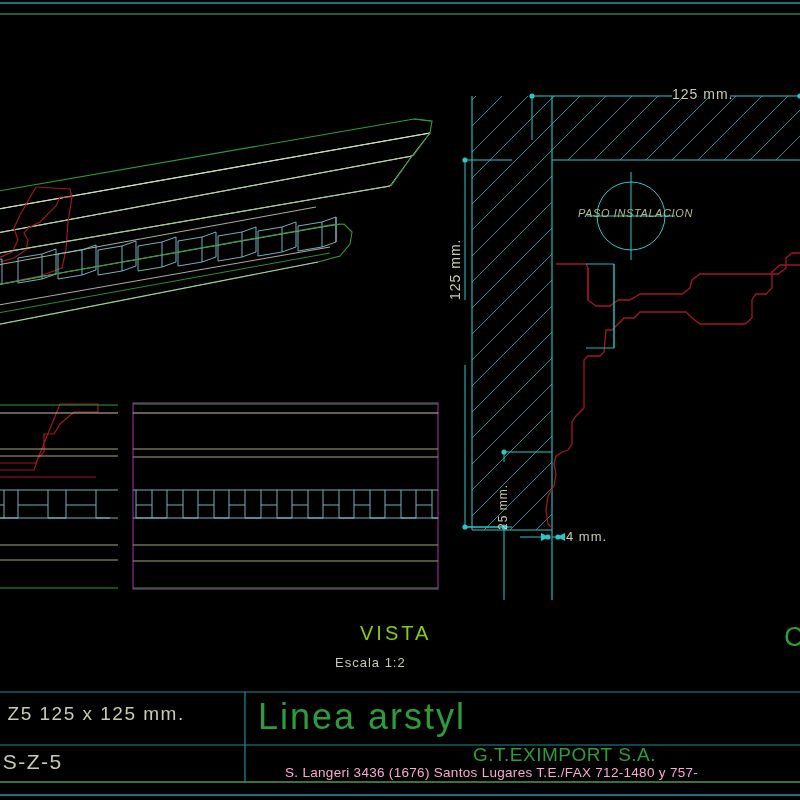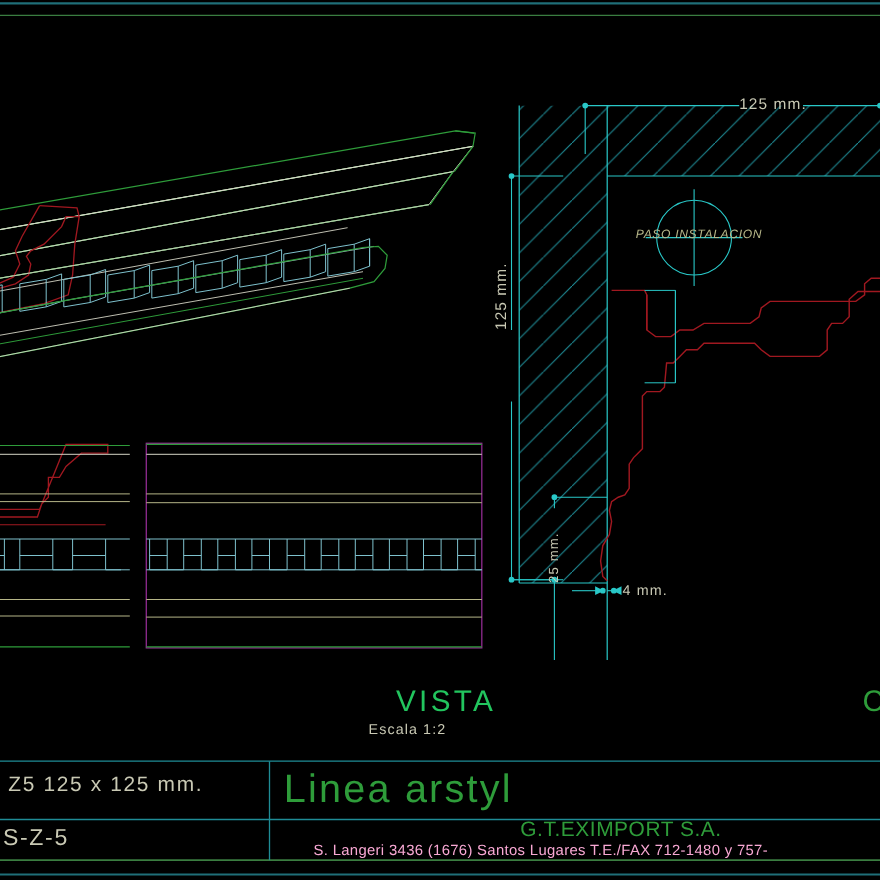--- a/index.html
+++ b/index.html
@@ -263,21 +263,21 @@
   <div class="lbl" style="left:447px;top:300px;color:#c9c9b4;font-size:14px;letter-spacing:1px;
               transform:rotate(-90deg);transform-origin:left top;">125  mm.</div>
 
   <div class="lbl" style="left:496px;top:530px;color:#c9c9b4;font-size:12px;letter-spacing:1px;
               transform:rotate(-90deg);transform-origin:left top;">25 mm.</div>
 
   <div class="lbl" style="left:566px;top:529px;color:#c9c9b4;font-size:13px;letter-spacing:1px;text-align:right;">4  mm.</div>
 
   <div class="lbl" style="left:578px;top:207px;color:#b8b88a;font-size:11px;letter-spacing:0.6px;font-style:italic;">PASO  INSTALACION</div>
 
-  <div class="lbl" style="left:360px;top:622px;color:#22c55e;font-size:27px;letter-spacing:3px;">VISTA</div>
+  <div class="lbl" style="left:360px;top:622px;color:#84cc16;font-size:20px;letter-spacing:3px;">VISTA</div>
 
   <div class="lbl" style="left:335px;top:655px;color:#c9c9b4;font-size:13px;letter-spacing:1px;">Escala 1:2</div>
 
   <div class="lbl" style="left:784px;top:622px;color:#2e9c3a;font-size:27px;letter-spacing:3px;">C</div>
 
   <div class="lbl" style="left:-6px;top:703px;color:#c9c9b4;font-size:19px;letter-spacing:1.5px;">: Z5  125 x 125 mm.</div>
 
   <div class="lbl" style="left:-14px;top:750px;color:#c9c9b4;font-size:21px;letter-spacing:1.5px;">RS-Z-5</div>
 
   <div class="lbl" style="left:258px;top:696px;color:#2e9c3a;font-size:36px;letter-spacing:2px;">Linea arstyl</div>

